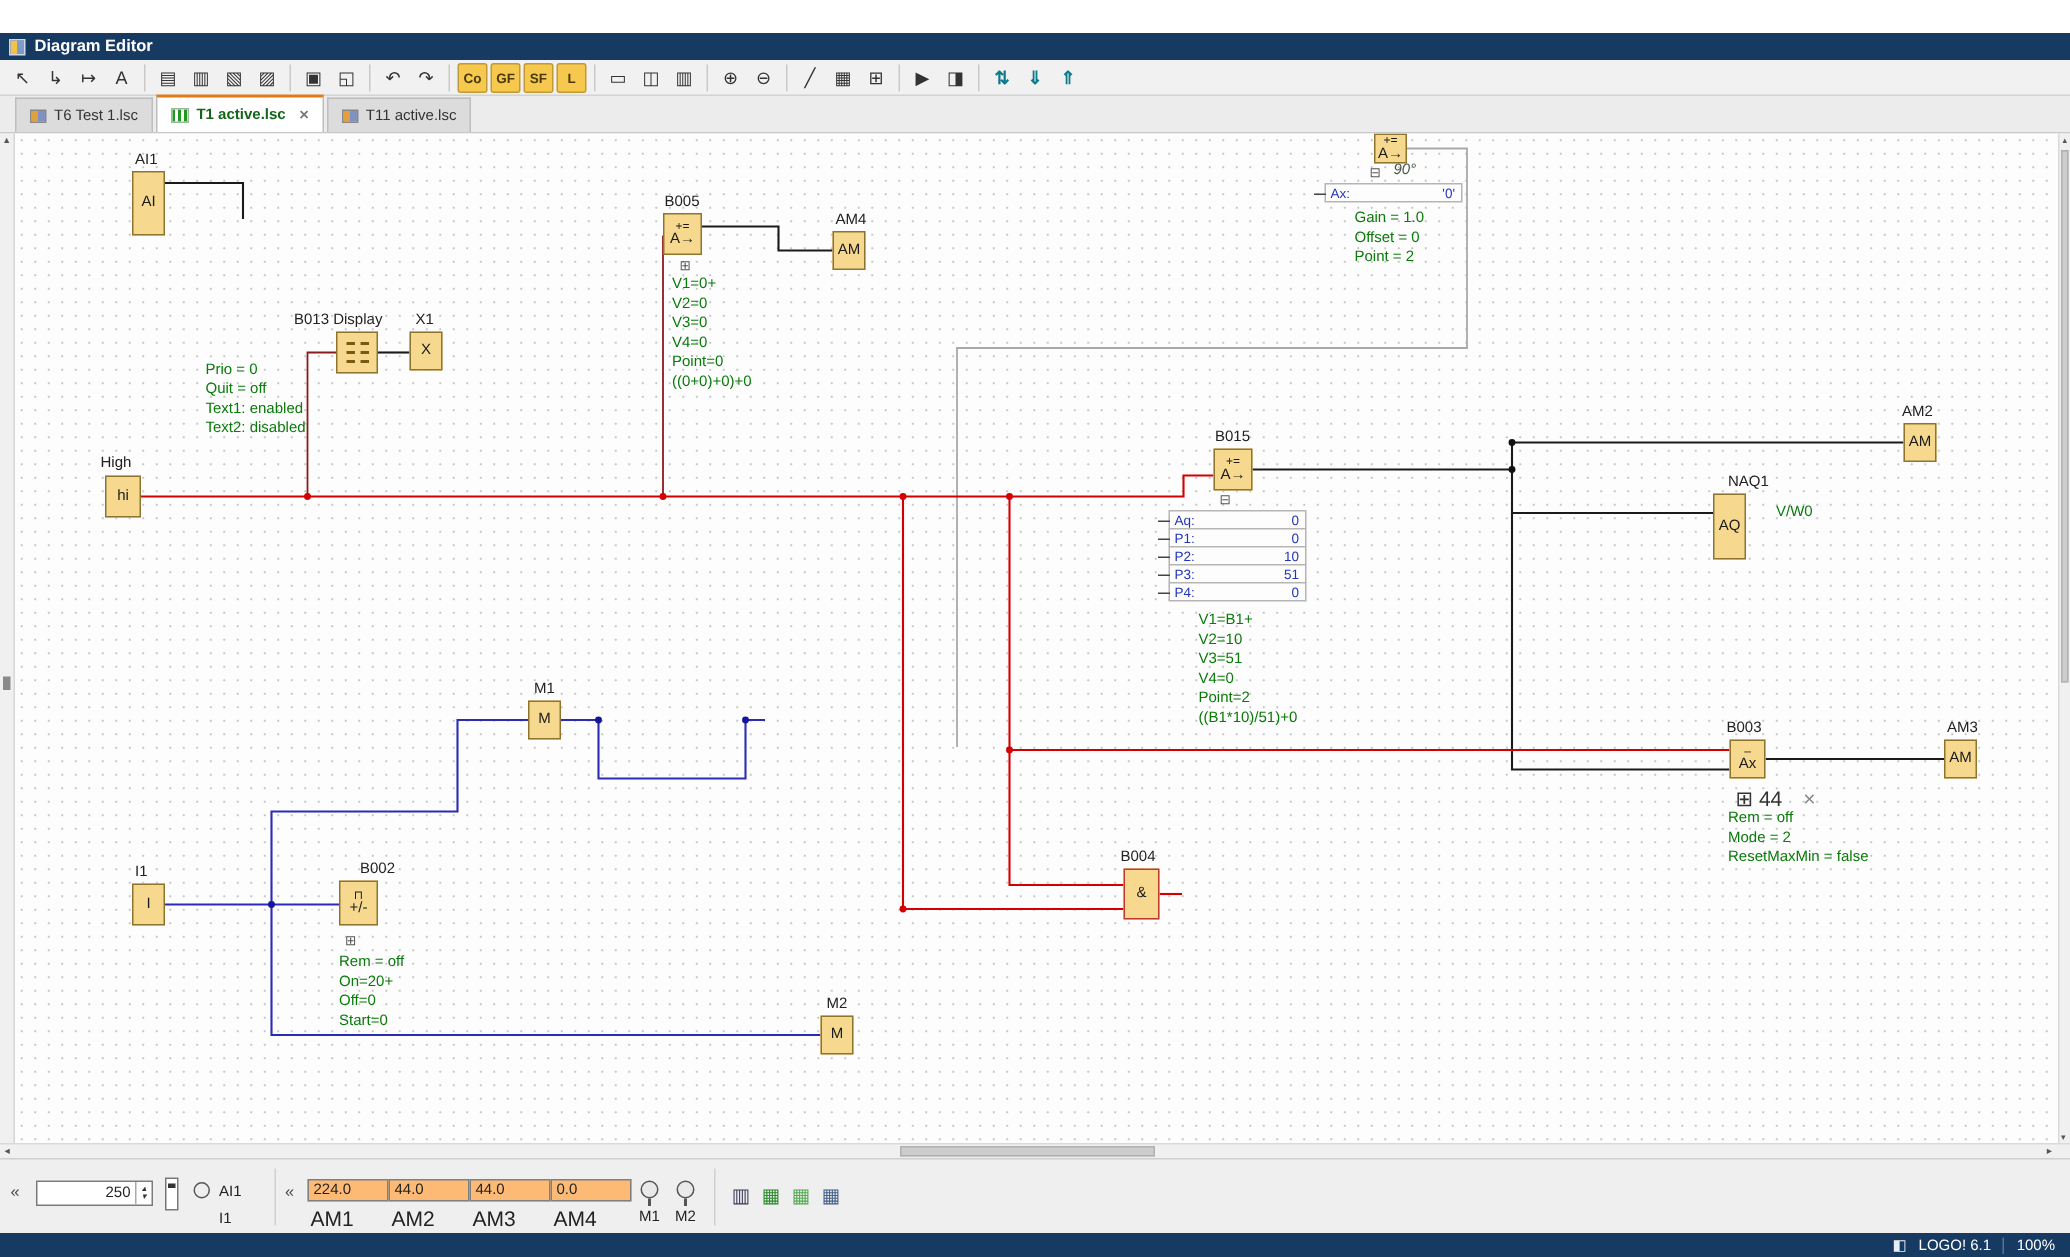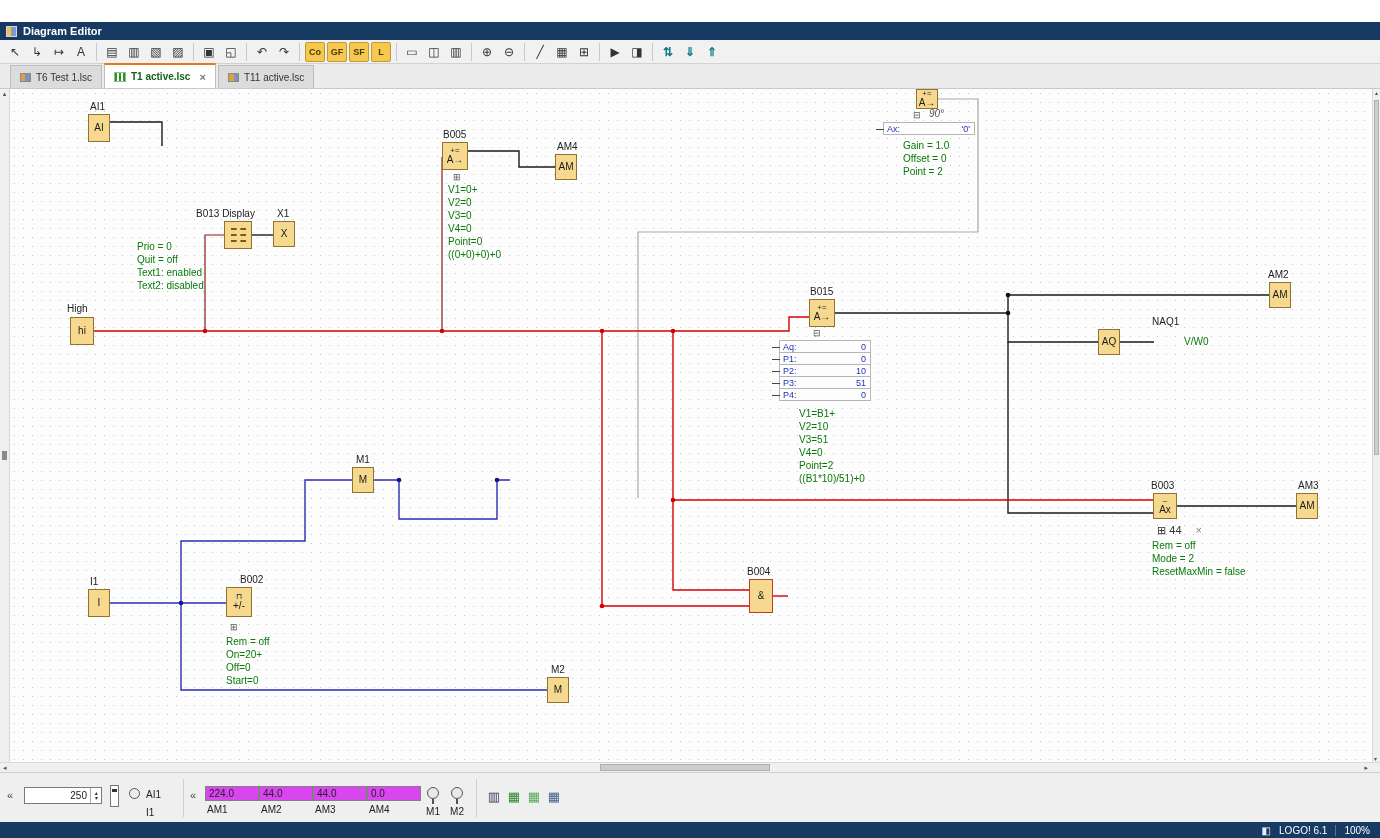--- a/index.html
+++ b/index.html
@@ -39,21 +39,21 @@
   .blk .r2{display:block}
   .blk-label{position:absolute;z-index:3;font-size:10px;color:#222;white-space:nowrap}
   .params{position:absolute;z-index:3;font-size:10px;line-height:13px;color:#0a7a0a;white-space:pre-line}
   .mini{position:absolute;z-index:3;font-size:9px;color:#555}
   .ann{position:absolute;z-index:3;font-size:10px;font-style:italic;color:#4a5a4a}
   .pinbox{position:absolute;z-index:3;font-size:9px;color:#2233bb}
   .pin-row{position:relative;display:flex;justify-content:space-between;border:1px solid #b5b5b5;
     background:#fdfdfd;padding:0 4px 0 3px;height:13px;line-height:12px;margin-top:-1px}
   .pin-row::before{content:"";position:absolute;left:-8px;top:6px;width:8px;border-top:1px solid #444}
   .dash{width:15px;border-top:2px dashed #7a5a10;margin:2px 0}
-  .b003-val{position:absolute;z-index:3;font-size:11px;color:#333;display:flex;gap:14px}
+  .b003-val{position:absolute;z-index:3;font-size:14px;color:#333;display:flex;gap:14px}
   .b003-val .x{color:#888}
   .vscroll{position:absolute;right:0;top:89px;width:8px;height:673px;background:#f0f0f0;
     border-left:1px solid #d9d9d9;font-size:6px;color:#555;text-align:center}
   .vthumb{position:absolute;left:1px;top:11px;width:5px;height:355px;background:#cdcdcd;border:1px solid #b0b0b0}
   .hscroll{position:absolute;left:0;top:762px;width:1380px;height:10px;background:#f0f0f0;
     border-top:1px solid #d9d9d9;font-size:7px;color:#555}
   .hthumb{position:absolute;left:600px;top:1px;width:170px;height:7px;background:#cdcdcd;border:1px solid #b0b0b0}
   .harrow{position:absolute;top:0px;line-height:10px}
   .simpanel{position:absolute;left:0;top:772px;width:1380px;height:50px;background:#efefef;
     border-top:1px solid #cfcfcf;font-size:10px}
@@ -62,22 +62,22 @@
     display:flex;align-items:center}
   .spin-val{flex:1;text-align:right;font-size:10px;padding-right:3px}
   .spin-arrows{width:11px;height:15px;display:flex;flex-direction:column;align-items:center;
     justify-content:center;font-size:6px;line-height:5px;color:#333;border-left:1px solid #aaa;font-style:normal}
   .vslider{position:absolute;width:9px;height:22px;border:1px solid #777;background:#fff}
   .vslider i{display:block;width:5px;height:3px;background:#333;margin:3px auto 0}
   .io-dial{position:absolute;width:11px;height:11px;border:1px solid #555;border-radius:50%;background:#eee}
   .io-label{position:absolute;font-size:10px;color:#222}
   .vsep{position:absolute;top:6px;width:1px;height:38px;background:#d0d0d0}
   .meter{position:absolute;top:13px;width:54px}
-  .meter-val{height:15px;border:1px solid #808080;background:#d946ef;font-size:10px;line-height:14px;padding-left:3px}
-  .meter-lab{font-size:10px;margin-top:3px;padding-left:2px}
+  .meter-val{height:15px;border:1px solid #808080;background:#fdba74;font-size:10px;line-height:14px;padding-left:3px}
+  .meter-lab{font-size:14px;margin-top:3px;padding-left:2px}
   .lampwrap{position:absolute;top:14px;width:18px;text-align:center;font-size:9px}
   .lamp{width:12px;height:12px;border-radius:50%;background:#e9e9e9;border:1px solid #555;margin:0 auto}
   .stem{width:2px;height:5px;background:#555;margin:0 auto}
   .lamp-lab{margin-top:2px;font-size:10px}
   .sim-ico{position:absolute;top:16px;width:16px;height:16px;font-size:13px;line-height:16px;text-align:center}
   .statusbar{position:absolute;left:0;top:822px;width:1380px;height:16px;background:#173a63;color:#fff;
     display:flex;align-items:center;font-size:10px}
   .statusbar .right{margin-left:auto;display:flex;align-items:center;gap:8px;padding-right:10px}
   .sb-sep{width:1px;height:11px;background:#5a7294}
   .sb-ico{font-size:10px;color:#e8eef8}
@@ -197,21 +197,21 @@
         <circle cx="389" cy="391" r="2.3"></circle>
         <circle cx="487" cy="391" r="2.3"></circle>
     </g>
     <g fill="#111111" stroke="none">
       <circle cx="998" cy="206" r="2.3"></circle>
         <circle cx="998" cy="224" r="2.3"></circle>
     </g>
   </svg>
 
   <div class="blk-label" style="left:80px;top:12px">AI1</div>
-  <div class="blk" style="left:78px;top:25px;width:22px;height:28px">
+  <div class="blk" style="left:78px;top:25px;width:22px;height:43px">
     <span class="r2">AI</span>
   </div>
 
   <div class="blk-label" style="left:433px;top:40px">B005</div>
   <div class="blk" style="left:432px;top:53px;width:26px;height:28px">
     <span class="r1">+=</span>
     <span class="r2">A→</span>
   </div>
   <div class="mini" style="left:443px;top:83px">⊞</div>
   <div class="params" style="left:438px;top:94px">V1=0+
@@ -297,21 +297,21 @@
 V4=0
 Point=2
 ((B1*10)/51)+0</div>
 
   <div class="blk-label" style="left:1258px;top:180px">AM2</div>
   <div class="blk" style="left:1259px;top:193px;width:22px;height:26px">
     <span class="r2">AM</span>
   </div>
 
   <div class="blk-label" style="left:1142px;top:227px">NAQ1</div>
-  <div class="blk" style="left:1088px;top:240px;width:22px;height:26px">
+  <div class="blk" style="left:1132px;top:240px;width:22px;height:44px">
     <span class="r2">AQ</span>
   </div>
   <div class="params" style="left:1174px;top:246px">V/W0</div>
 
   <div class="blk-label" style="left:1141px;top:391px">B003</div>
   <div class="blk" style="left:1143px;top:404px;width:24px;height:26px">
     <span class="r1">–</span>
     <span class="r2">Ax</span>
   </div>
   <div class="b003-val" style="left:1147px;top:435px">

